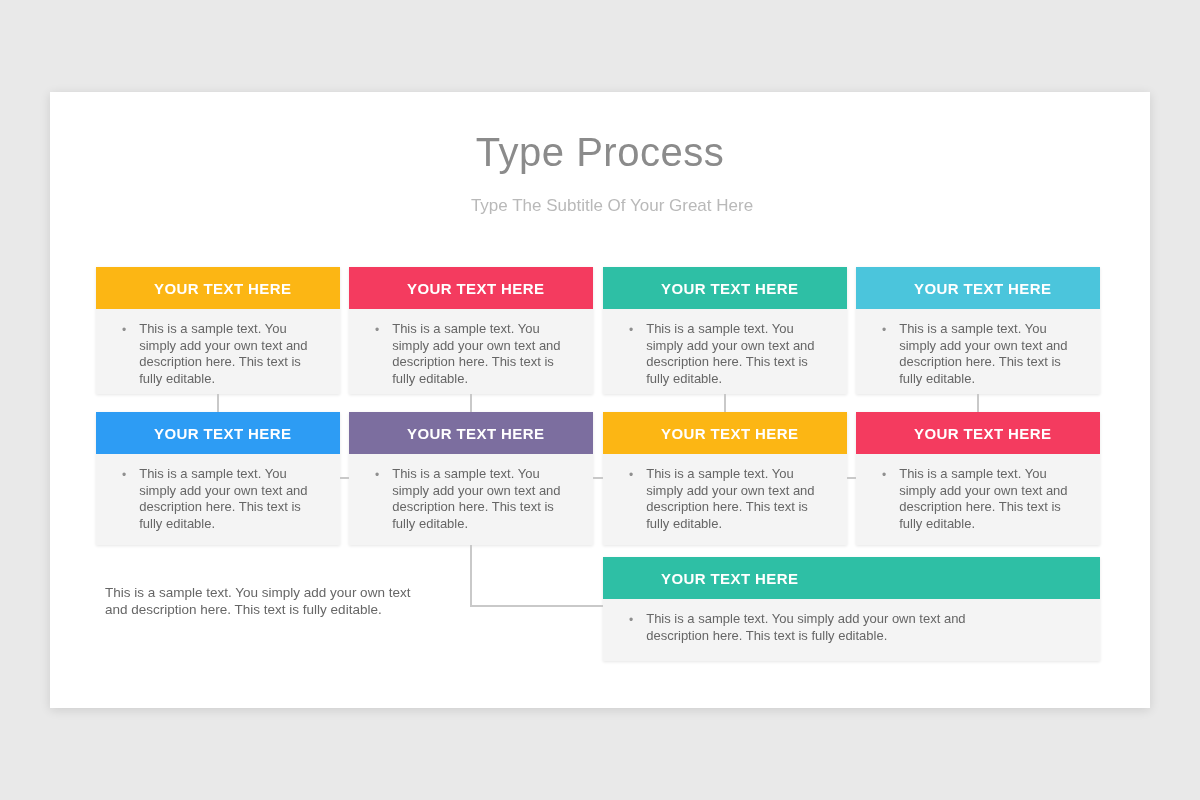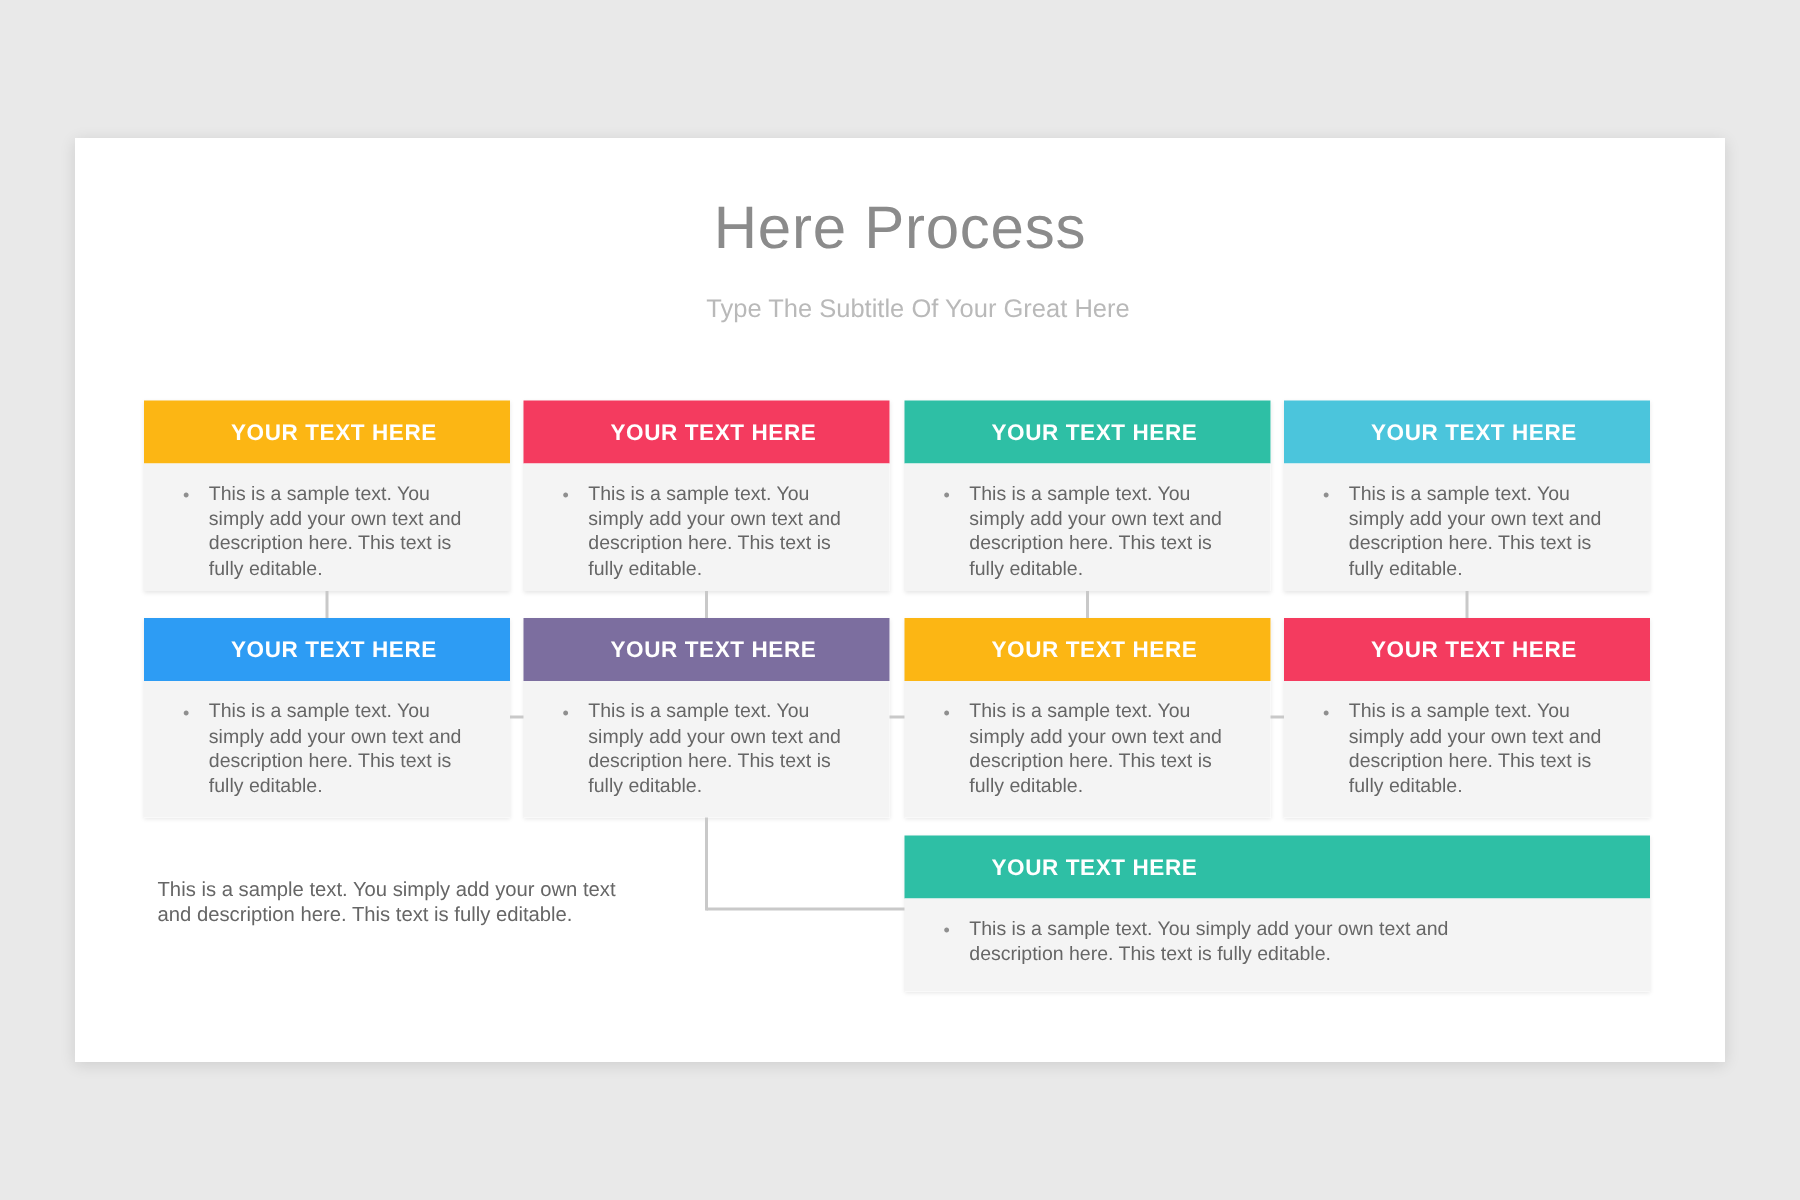--- a/index.html
+++ b/index.html
@@ -37,21 +37,21 @@
   .connector { position:absolute; background:#c9c9c9; }
 
   .note { position:absolute; left:55px; top:492px; width:330px;
     font-size:13.5px; line-height:17px; color:#666666; }
 </style>
 </head>
 <body>
 
 <div class="slide">
 
-  <div class="title">Here Process</div>
+  <div class="title">Type Process</div>
   <div class="subtitle">Type The Subtitle Of Your Great Here</div>
 
   <div class="card" style="left:46px; top:175px;">
     <div class="card-header" style="background: rgb(252, 182, 20);">
       <span class="hd-label">YOUR TEXT HERE</span>
     </div>
     <div class="card-body h85">
       <span class="dot">•</span>
       <span class="body-text">This is a sample text. You simply add your own text and description here. This text is fully editable.</span>
     </div>

